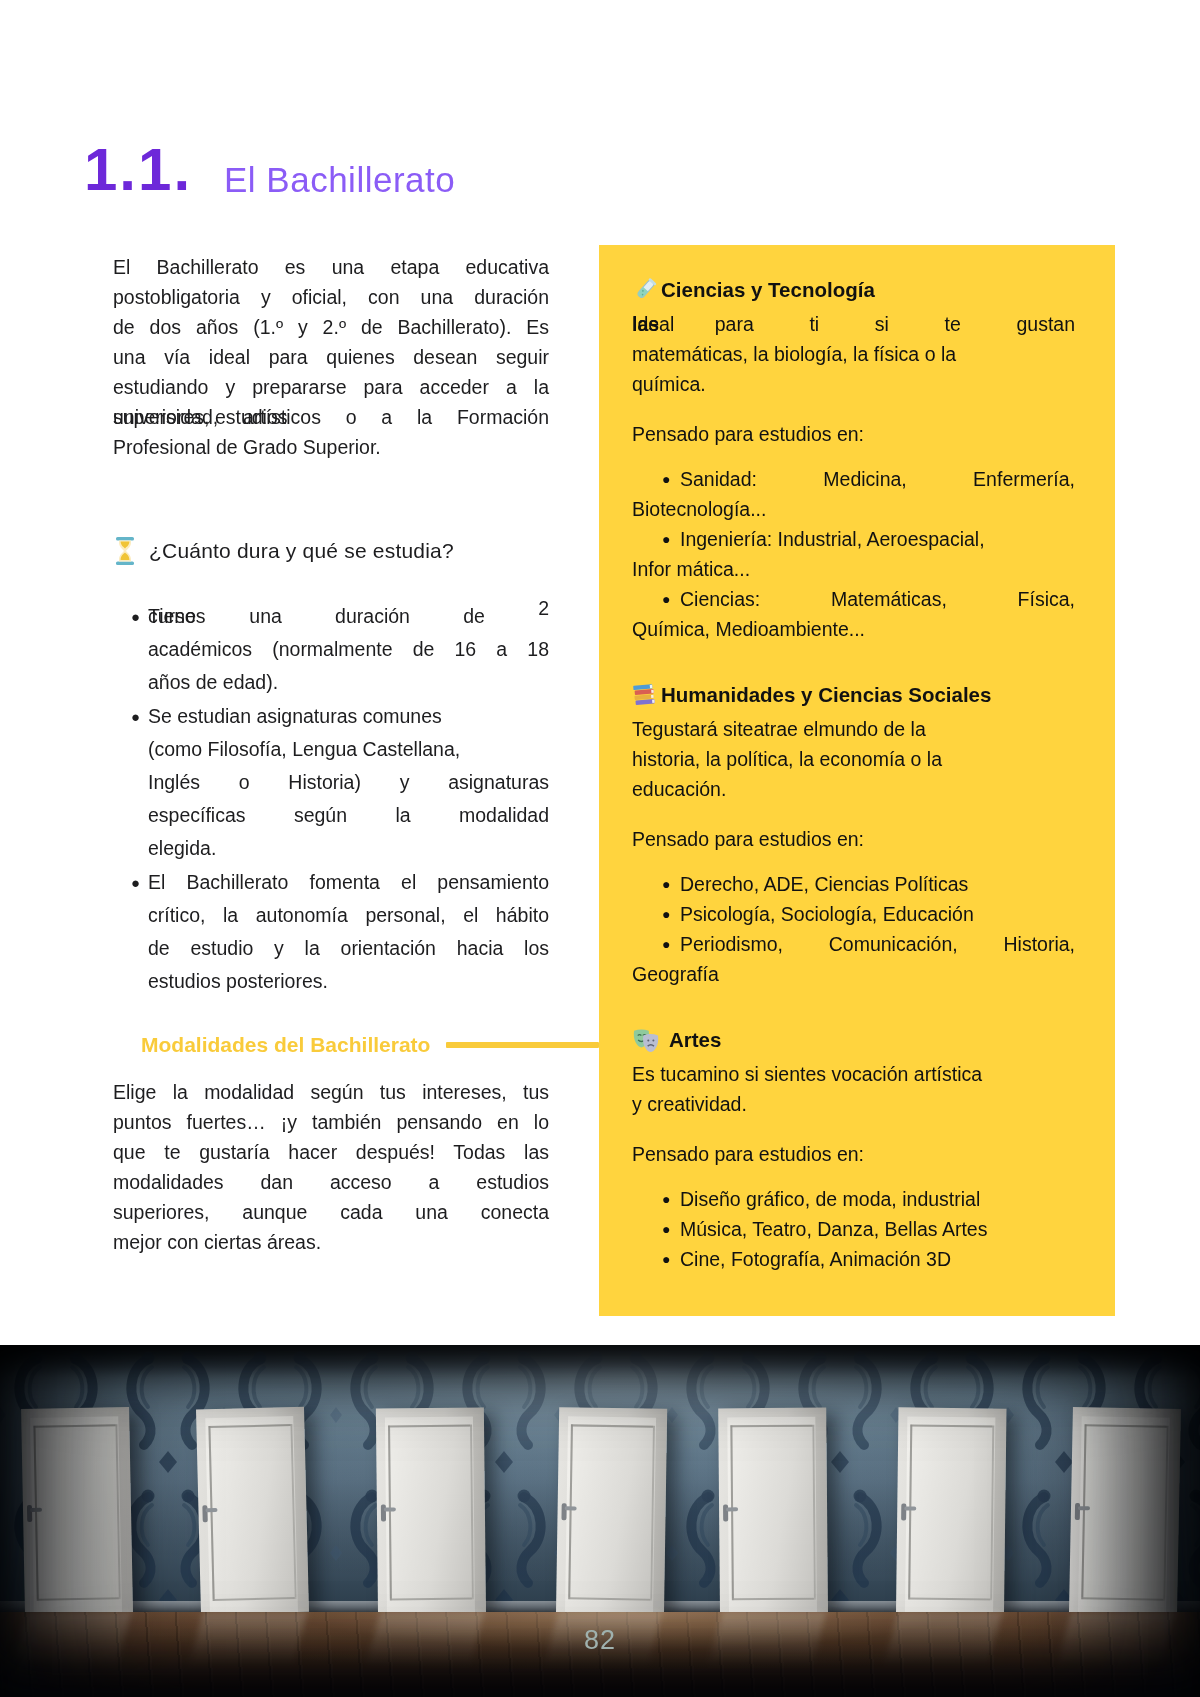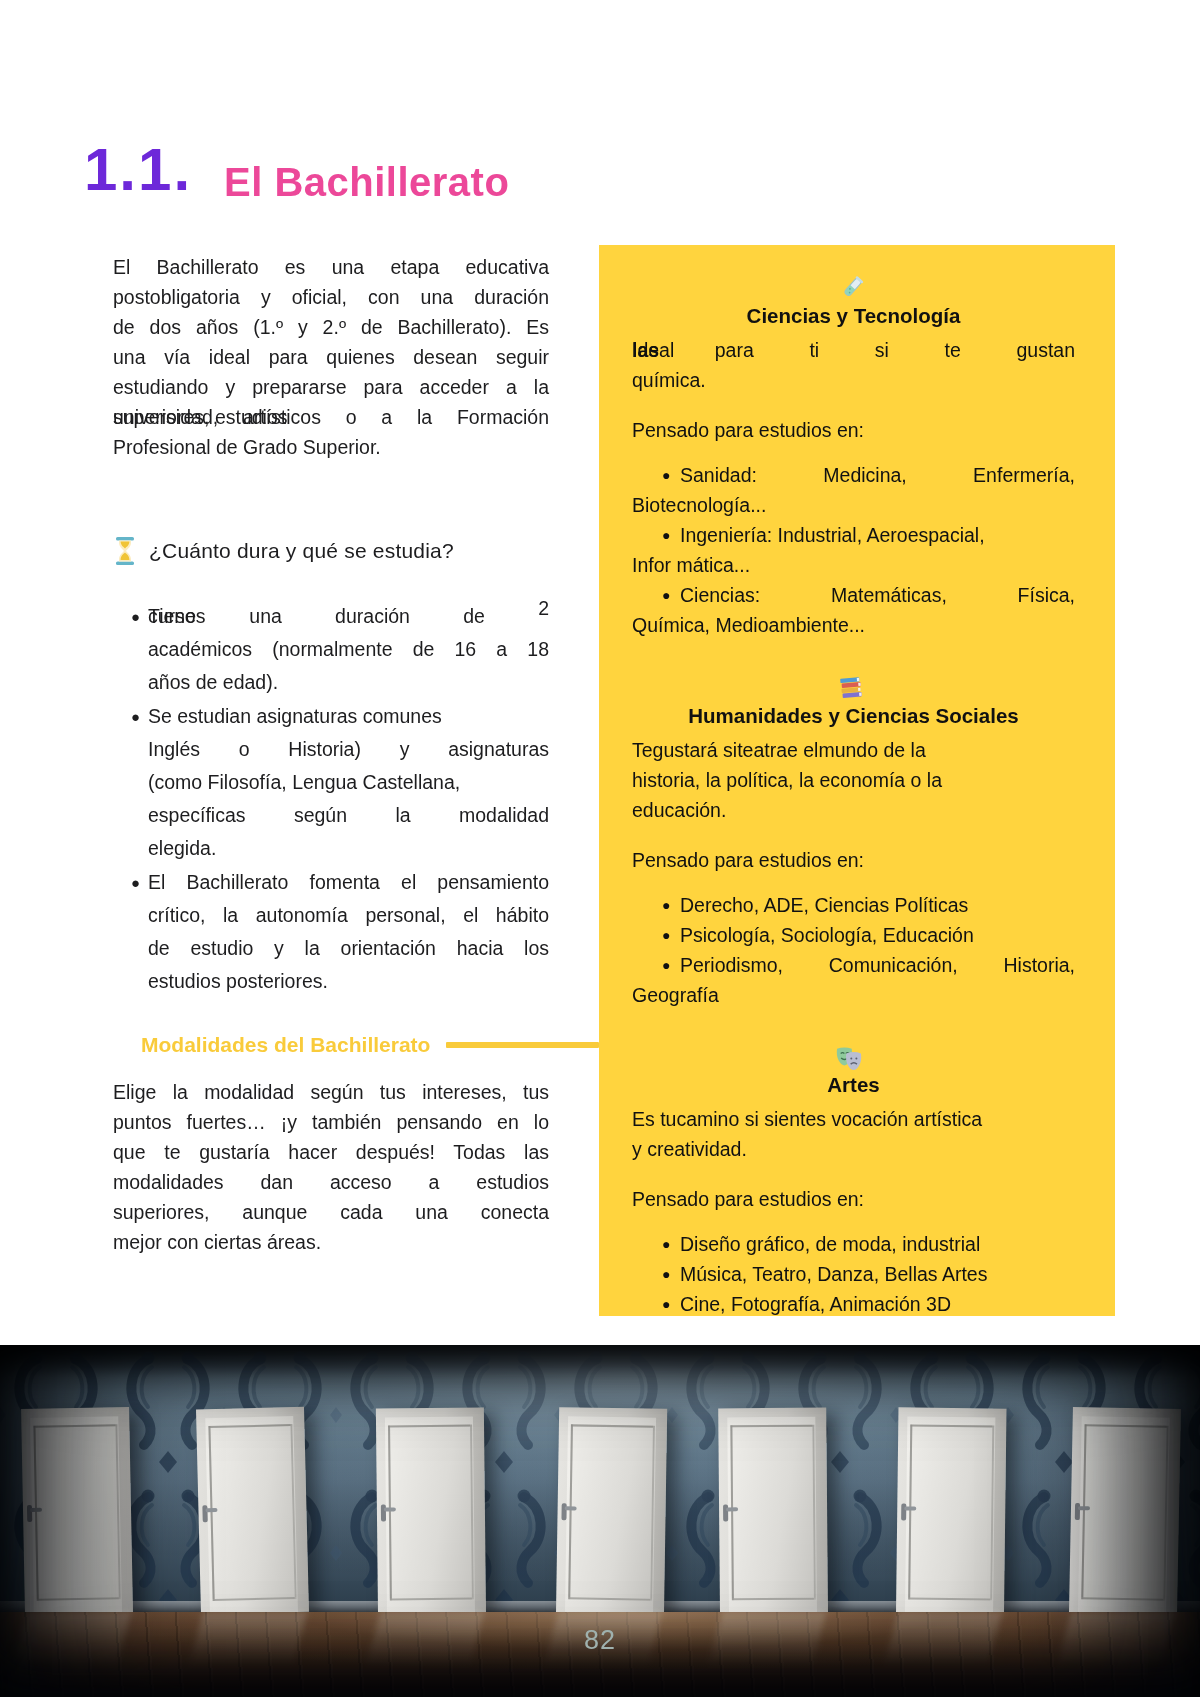--- a/index.html
+++ b/index.html
@@ -1,21 +1,21 @@
 <!DOCTYPE html>
 <html><head>
 <meta charset="utf-8">
 <style>
   html,body{margin:0;padding:0;background:#ffffff;width:1200px;height:1697px;position:relative;
     font-family:"Liberation Sans",sans-serif;color:#1d1d1f;overflow:hidden;}
   .abs{position:absolute;}
 
   
   .chapter-num{left:84px;top:140px;font-size:60px;font-weight:700;color:#6d28d9;line-height:1;letter-spacing:2px;}
-  .chapter-title{left:224px;top:160px;font-size:40px;font-weight:700;color:#ec4899;letter-spacing:0.5px;}
+  .chapter-title{left:224px;top:160px;font-size:35px;font-weight:400;color:#8b5cf6;letter-spacing:0.5px;}
 
   
   .left-col{left:113px;top:252px;width:436px;font-size:19.5px;line-height:30px;}
   .jline{display:block;text-align:justify;}
   .jline.j{text-align-last:justify;}
   .ov{position:relative;display:inline-block;}
   .ov-top{position:absolute;left:0;top:0;white-space:nowrap;}
   .garb{position:relative;display:block;text-align:justify;text-align-last:justify;}
   .garb .ov-top{top:0;}
   .raised{position:relative;top:-8px;}
@@ -31,21 +31,21 @@
   .mod-row{margin-top:32px;width:486px;display:flex;align-items:center;}
   .mod-heading{font-size:21px;font-weight:700;color:#F9CB3B;white-space:nowrap;margin-left:28px;}
   .mod-line{flex:1;height:6px;background:#F9CB3B;margin-left:16px;border-radius:1px;}
 
   .closing{margin-top:17px;}
 
   
   .ybox{left:599px;top:245px;width:516px;height:1071px;background:#FFD43E;box-sizing:border-box;
     padding:30px 40px 0 33px;font-size:19.5px;line-height:30px;color:#111;}
   .bsec + .bsec{margin-top:36px;}
-  .btitle{margin:0 0 4px 0;font-size:20.5px;font-weight:700;display:flex;align-items:center;flex-direction:column;}
+  .btitle{margin:0 0 4px 0;font-size:20.5px;font-weight:700;display:flex;align-items:center;}
   .btitle .bicon{margin-right:3px;}
   .btitle .bicon.sp{margin-right:9px;}
   .bdesc{margin:0;}
   .pensado{margin:20px 0 15px 0;}
   .blist{list-style:none;margin:0;padding:0;}
   .blist li{position:relative;margin:0;}
   .bdot{position:absolute;left:30px;top:0;font-size:14px;}
   .blist .li1{padding-left:48px;}
 
   
@@ -118,22 +118,22 @@
   <ul class="left-list">
     <li>
       <span class="ldot">●</span>
       <span class="jline j"><span class="ov"><span>Tiene</span><span class="ov-top">cursos</span></span> <span>una duración de</span> <span class="raised">2</span></span>
       <span class="jline j">académicos (normalmente de 16 a 18</span>
       <span class="jline">años de edad).</span>
     </li>
     <li>
       <span class="ldot">●</span>
       <span class="jline">Se estudian asignaturas comunes</span>
+      <span class="jline">(como Filosofía, Lengua Castellana,</span>
       <span class="jline j">Inglés o Historia) y asignaturas</span>
-      <span class="jline">(como Filosofía, Lengua Castellana,</span>
       <span class="jline j">específicas según la modalidad</span>
       <span class="jline">elegida.</span>
     </li>
     <li>
       <span class="ldot">●</span>
       <span class="jline j">El Bachillerato fomenta el pensamiento</span>
       <span class="jline j">crítico, la autonomía personal, el hábito</span>
       <span class="jline j">de estudio y la orientación hacia los</span>
       <span class="jline">estudios posteriores.</span>
     </li>
@@ -166,20 +166,21 @@
             <circle cx="12" cy="15" r="0.9" fill="#5fae97"></circle>
             <circle cx="14.3" cy="18" r="0.8" fill="#5fae97"></circle>
             <rect x="8.4" y="0.6" width="9.2" height="2.6" rx="1.3" fill="#c3dde6"></rect>
           </g>
         </svg>
       </span>
         <span>Ciencias y Tecnología</span>
     </h3>
     <p class="bdesc">
       <span class="jline j"><span class="ov"><span style="font-weight:700">las</span><span class="ov-top">Ideal</span></span> <span>para ti si te gustan</span></span>
+      <span class="jline">matemáticas, la biología, la física o la</span>
       <span class="jline">química.</span>
     </p>
     <p class="pensado">Pensado para estudios en:</p>
     <ul class="blist">
       <li>
         <span class="bdot">●</span>
         <span class="jline j li1">Sanidad: Medicina, Enfermería,</span>
         <span class="jline">Biotecnología...</span>
       </li>
       <li>

